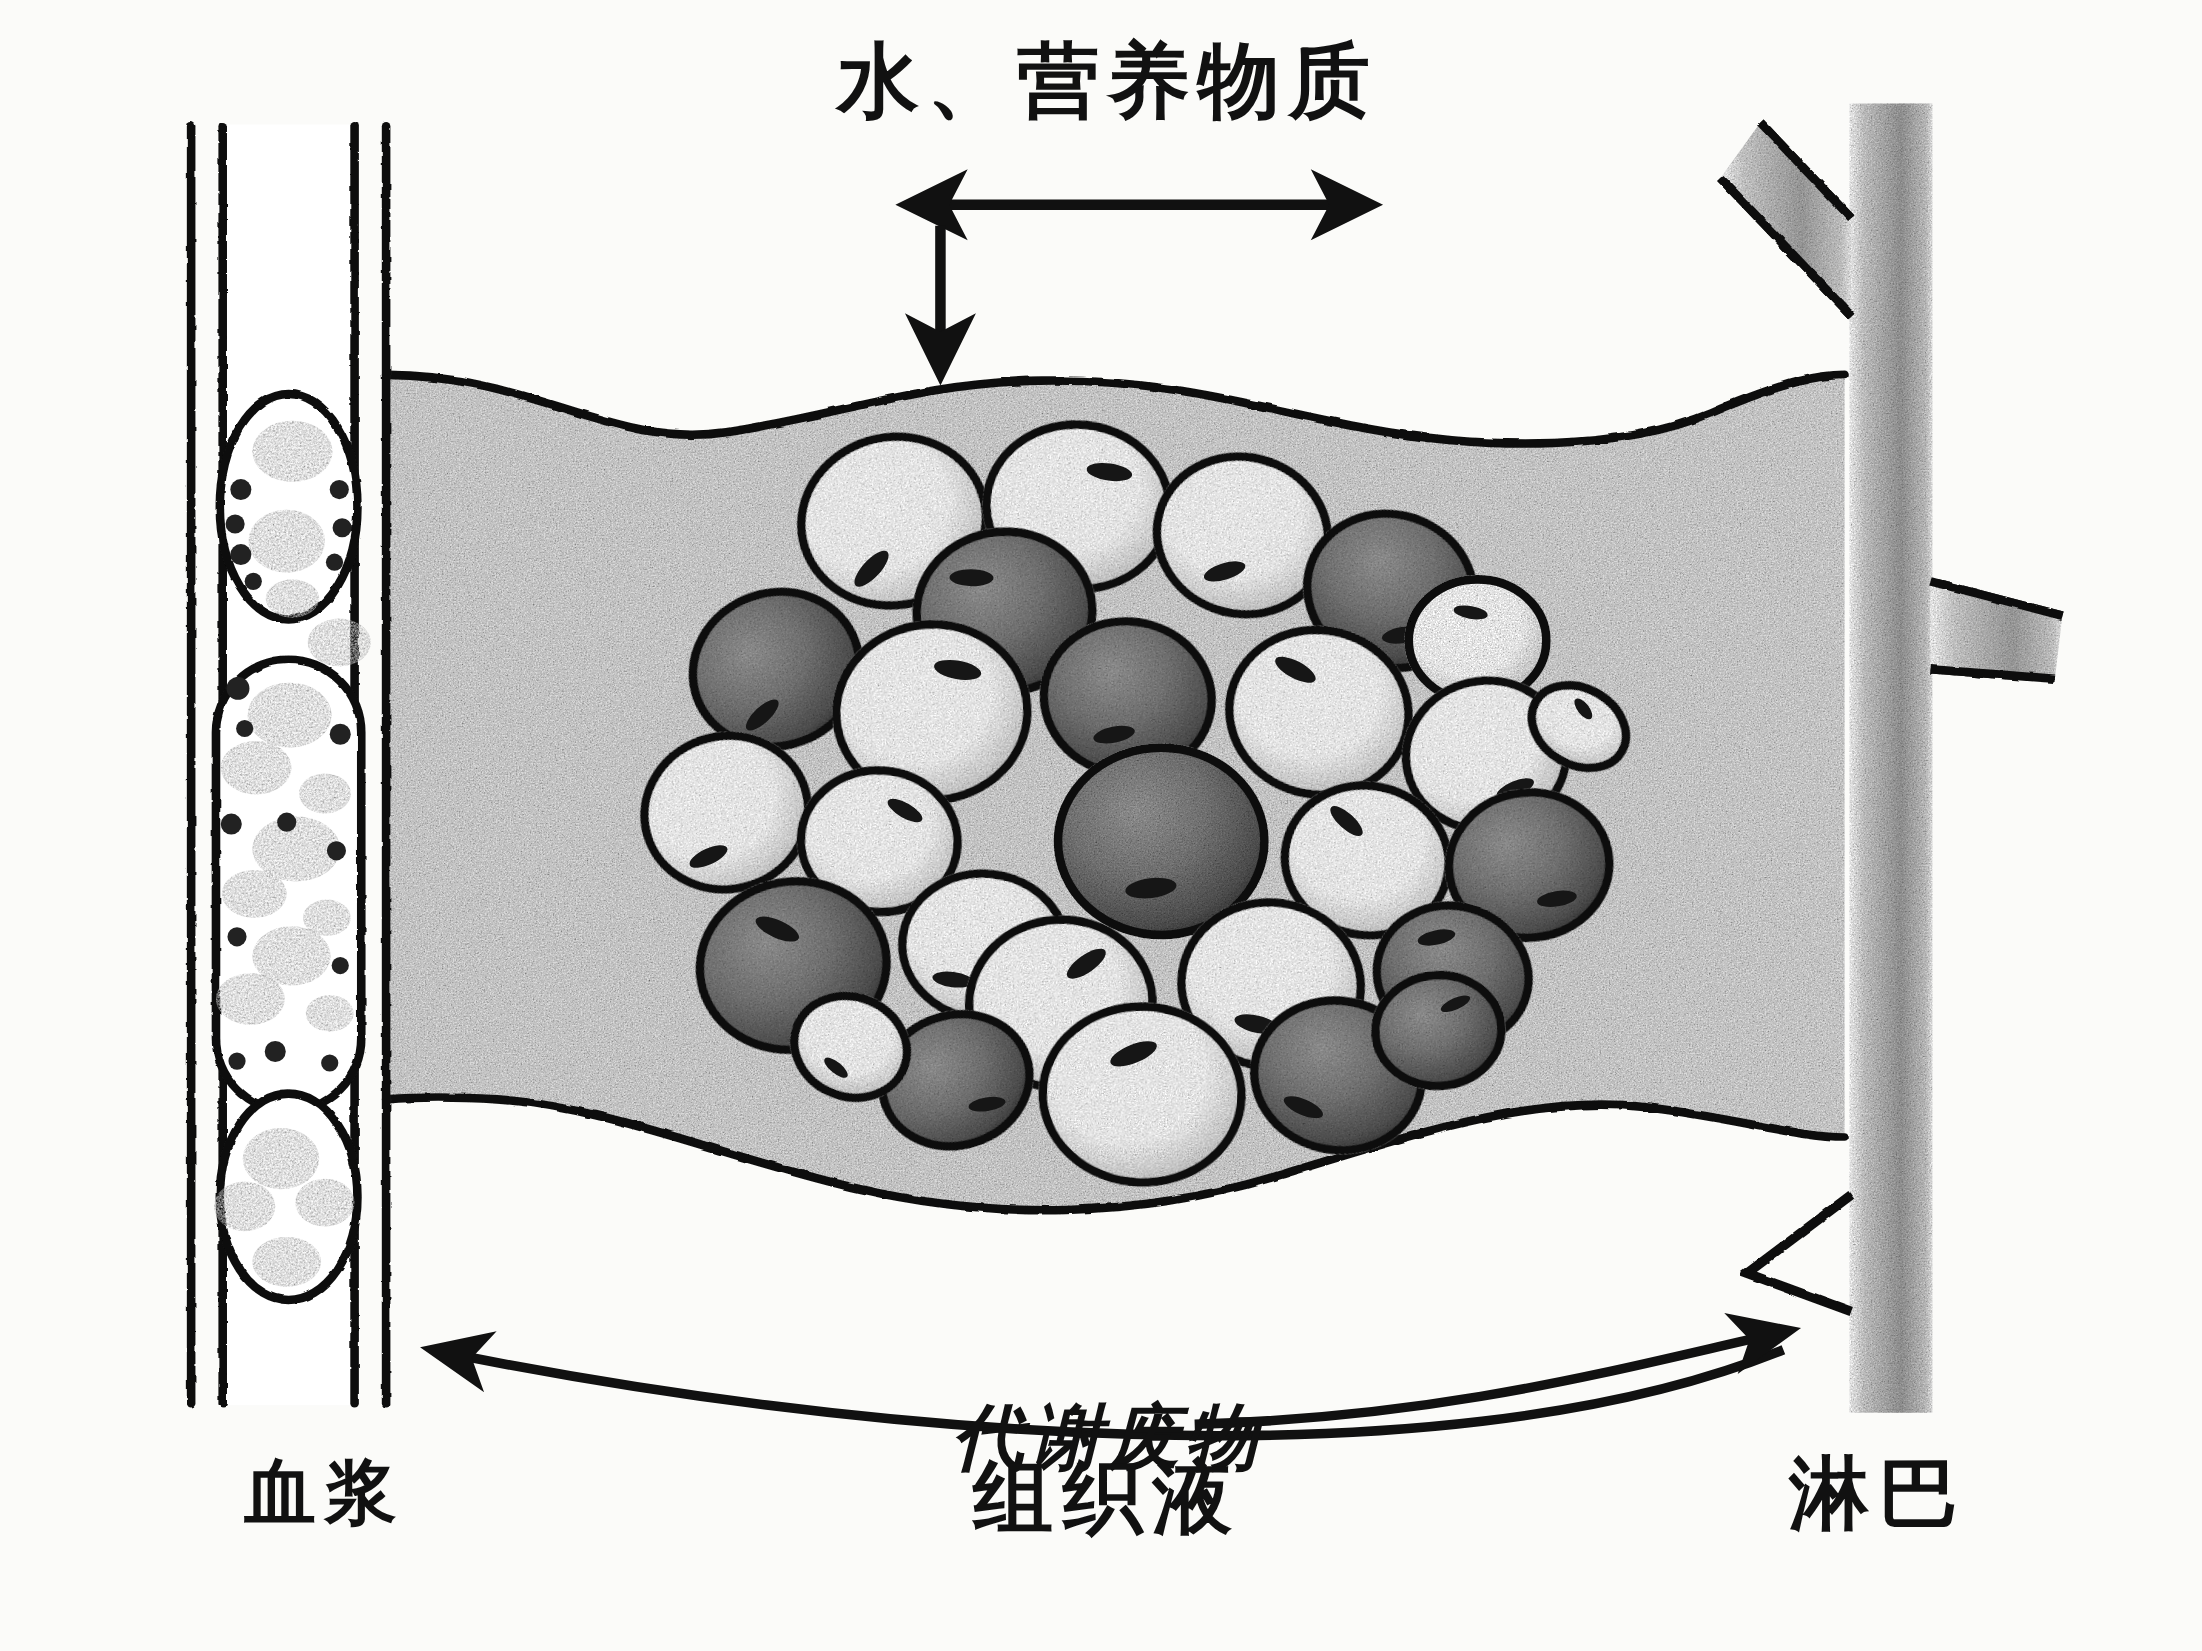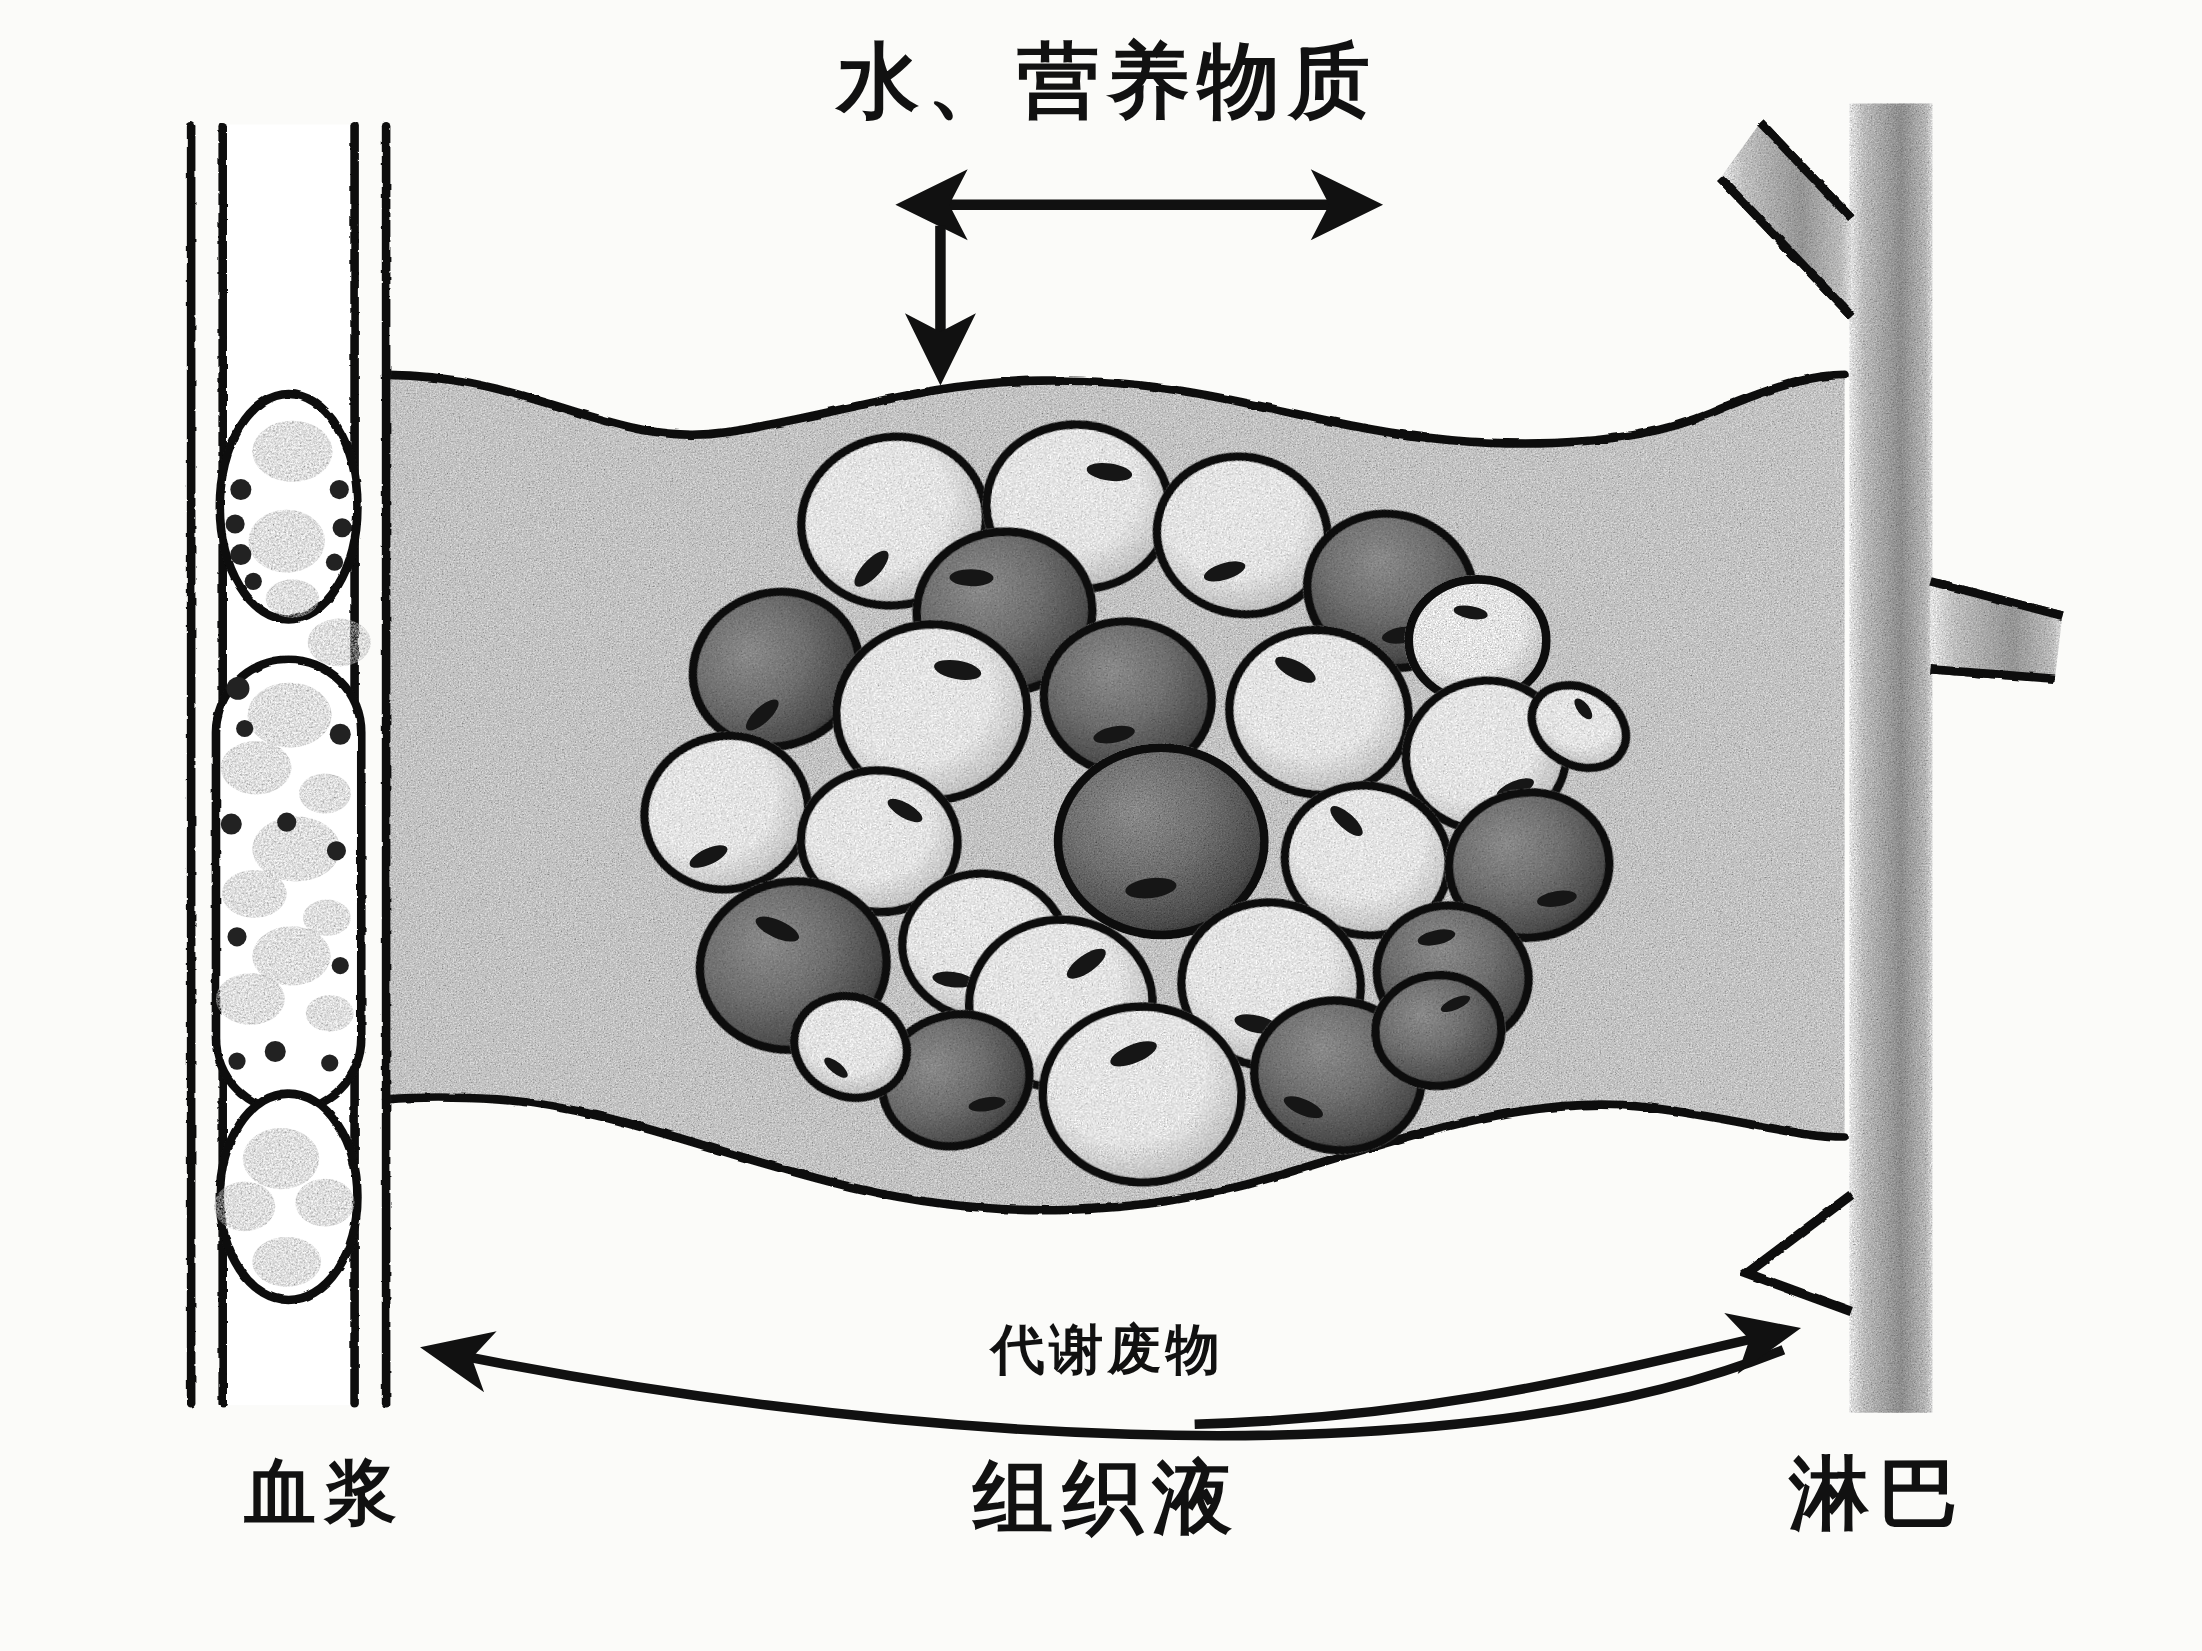--- a/index.html
+++ b/index.html
@@ -13,21 +13,21 @@
   .lbl{
     position:absolute;
     color:#111;
     white-space:nowrap;
     font-family:"Liberation Serif","DejaVu Serif",serif;
     font-weight:700;
     letter-spacing:.06em;
     user-select:none;
   }
   .lbl-top{ left:50%; transform:translateX(-50%); top:27px; font-size:82px; letter-spacing:.1em;}
-  .lbl-waste{ left:50%; transform:translateX(-50%); top:1314px; font-size:54px; letter-spacing:.08em;}
+  .lbl-waste{ left:50%; transform:translateX(-50%); top:1390px; font-size:72px; letter-spacing:.08em;font-style:italic;}
   .lbl-plasma{ left:208px; top:1445px; font-size:72px; letter-spacing:.12em;margin-left:36px;}
   .lbl-tissue{ left:50%; transform:translateX(-50%); top:1445px; font-size:80px; letter-spacing:.12em;}
   .lbl-lymph{ left:1789px; top:1441px; font-size:80px; letter-spacing:.12em;}
 </style>
 </head>
 <body>
 
 <div id="stage">
 
   <svg id="art" viewBox="0 0 2304 1728" width="2202" height="1652" xmlns="http://www.w3.org/2000/svg">

